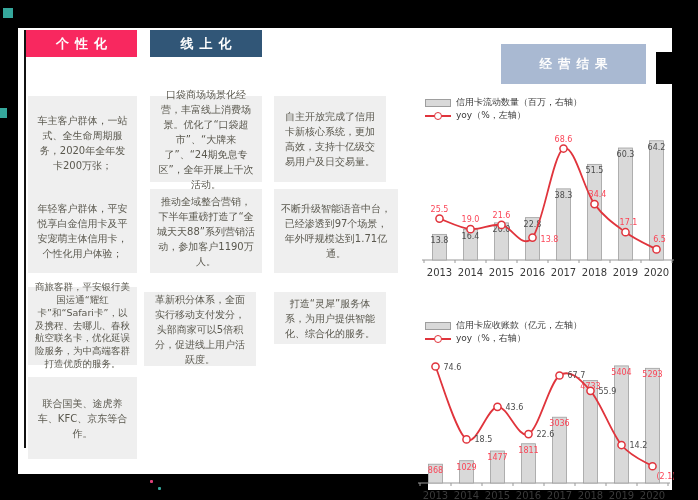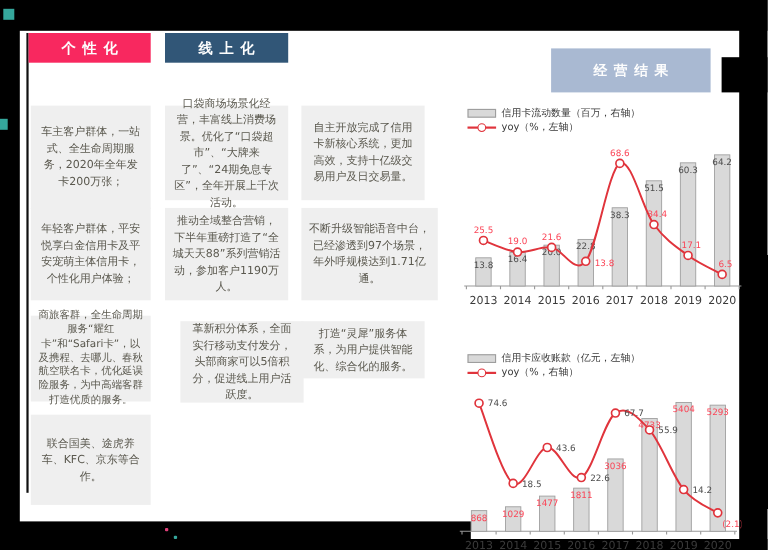--- a/index.html
+++ b/index.html
@@ -47,26 +47,26 @@
   <div class="mark" style="left:3px;top:8px;width:10px;height:10px;"></div>
   <div class="mark" style="left:0;top:108px;width:7px;height:10px;"></div>
   <div class="vline"></div>
 
   <div class="hdr hdr-pers" style="left:26px;top:30px;width:111px;height:27px;">个性化</div>
   <div class="hdr hdr-online" style="left:150px;top:30px;width:112px;height:27px;">线上化</div>
   <div class="hdr hdr-results" style="left:463px;top:44px;width:145px;height:40px;margin-left:38px;">经营结果</div>
 
   <div class="box" style="left:28px;top:96px;width:109px;height:94px;">车主客户群体，一站式、全生命周期服务，2020年全年发卡200万张；</div>
   <div class="box" style="left:28px;top:189px;width:109px;height:84px;">年轻客户群体，平安悦享白金信用卡及平安宠萌主体信用卡，个性化用户体验；</div>
-  <div class="box dense" style="left:28px;top:287px;width:109px;height:78px;">商旅客群，全生命周期服务“耀红卡”和“Safari卡”，以及携程、去哪儿、春秋航空联名卡，优化延误险服务，为中高端客群打造优质的服务。</div>
+  <div class="box dense" style="left:28px;top:287px;width:109px;height:78px;">商旅客群，平安银行美国运通“耀红卡”和“Safari卡”，以及携程、去哪儿、春秋航空联名卡，优化延误险服务，为中高端客群打造优质的服务。</div>
   <div class="box" style="left:28px;top:377px;width:109px;height:82px;">联合国美、途虎养车、KFC、京东等合作。</div>
 
   <div class="box" style="left:150px;top:96px;width:112px;height:86px;">口袋商场场景化经营，丰富线上消费场景。优化了“口袋超市”、“大牌来了”、“24期免息专区”，全年开展上千次活动。</div>
   <div class="box" style="left:150px;top:189px;width:112px;height:84px;">推动全域整合营销，下半年重磅打造了“全城天天88”系列营销活动，参加客户1190万人。</div>
-  <div class="box" style="left:164px;top:292px;width:112px;height:74px;">革新积分体系，全面实行移动支付发分，头部商家可以5倍积分，促进线上用户活跃度。</div>
+  <div class="box" style="left:144px;top:292px;width:112px;height:74px;">革新积分体系，全面实行移动支付发分，头部商家可以5倍积分，促进线上用户活跃度。</div>
 
   <div class="box" style="left:274px;top:96px;width:112px;height:86px;">自主开放完成了信用卡新核心系统，更加高效，支持十亿级交易用户及日交易量。</div>
   <div class="box" style="left:274px;top:189px;width:124px;height:84px;">不断升级智能语音中台，已经渗透到97个场景，年外呼规模达到1.71亿通。</div>
   <div class="box" style="left:274px;top:292px;width:112px;height:52px;">打造“灵犀”服务体系，为用户提供智能化、综合化的服务。</div>
 
   <div class="chart" style="left:412px;top:96px;text-align:right;">
     <div class="legend-row">
       <span class="sw-bar"></span>
       <span class="legend-label">信用卡流动数量（百万，右轴）</span>
     </div>

